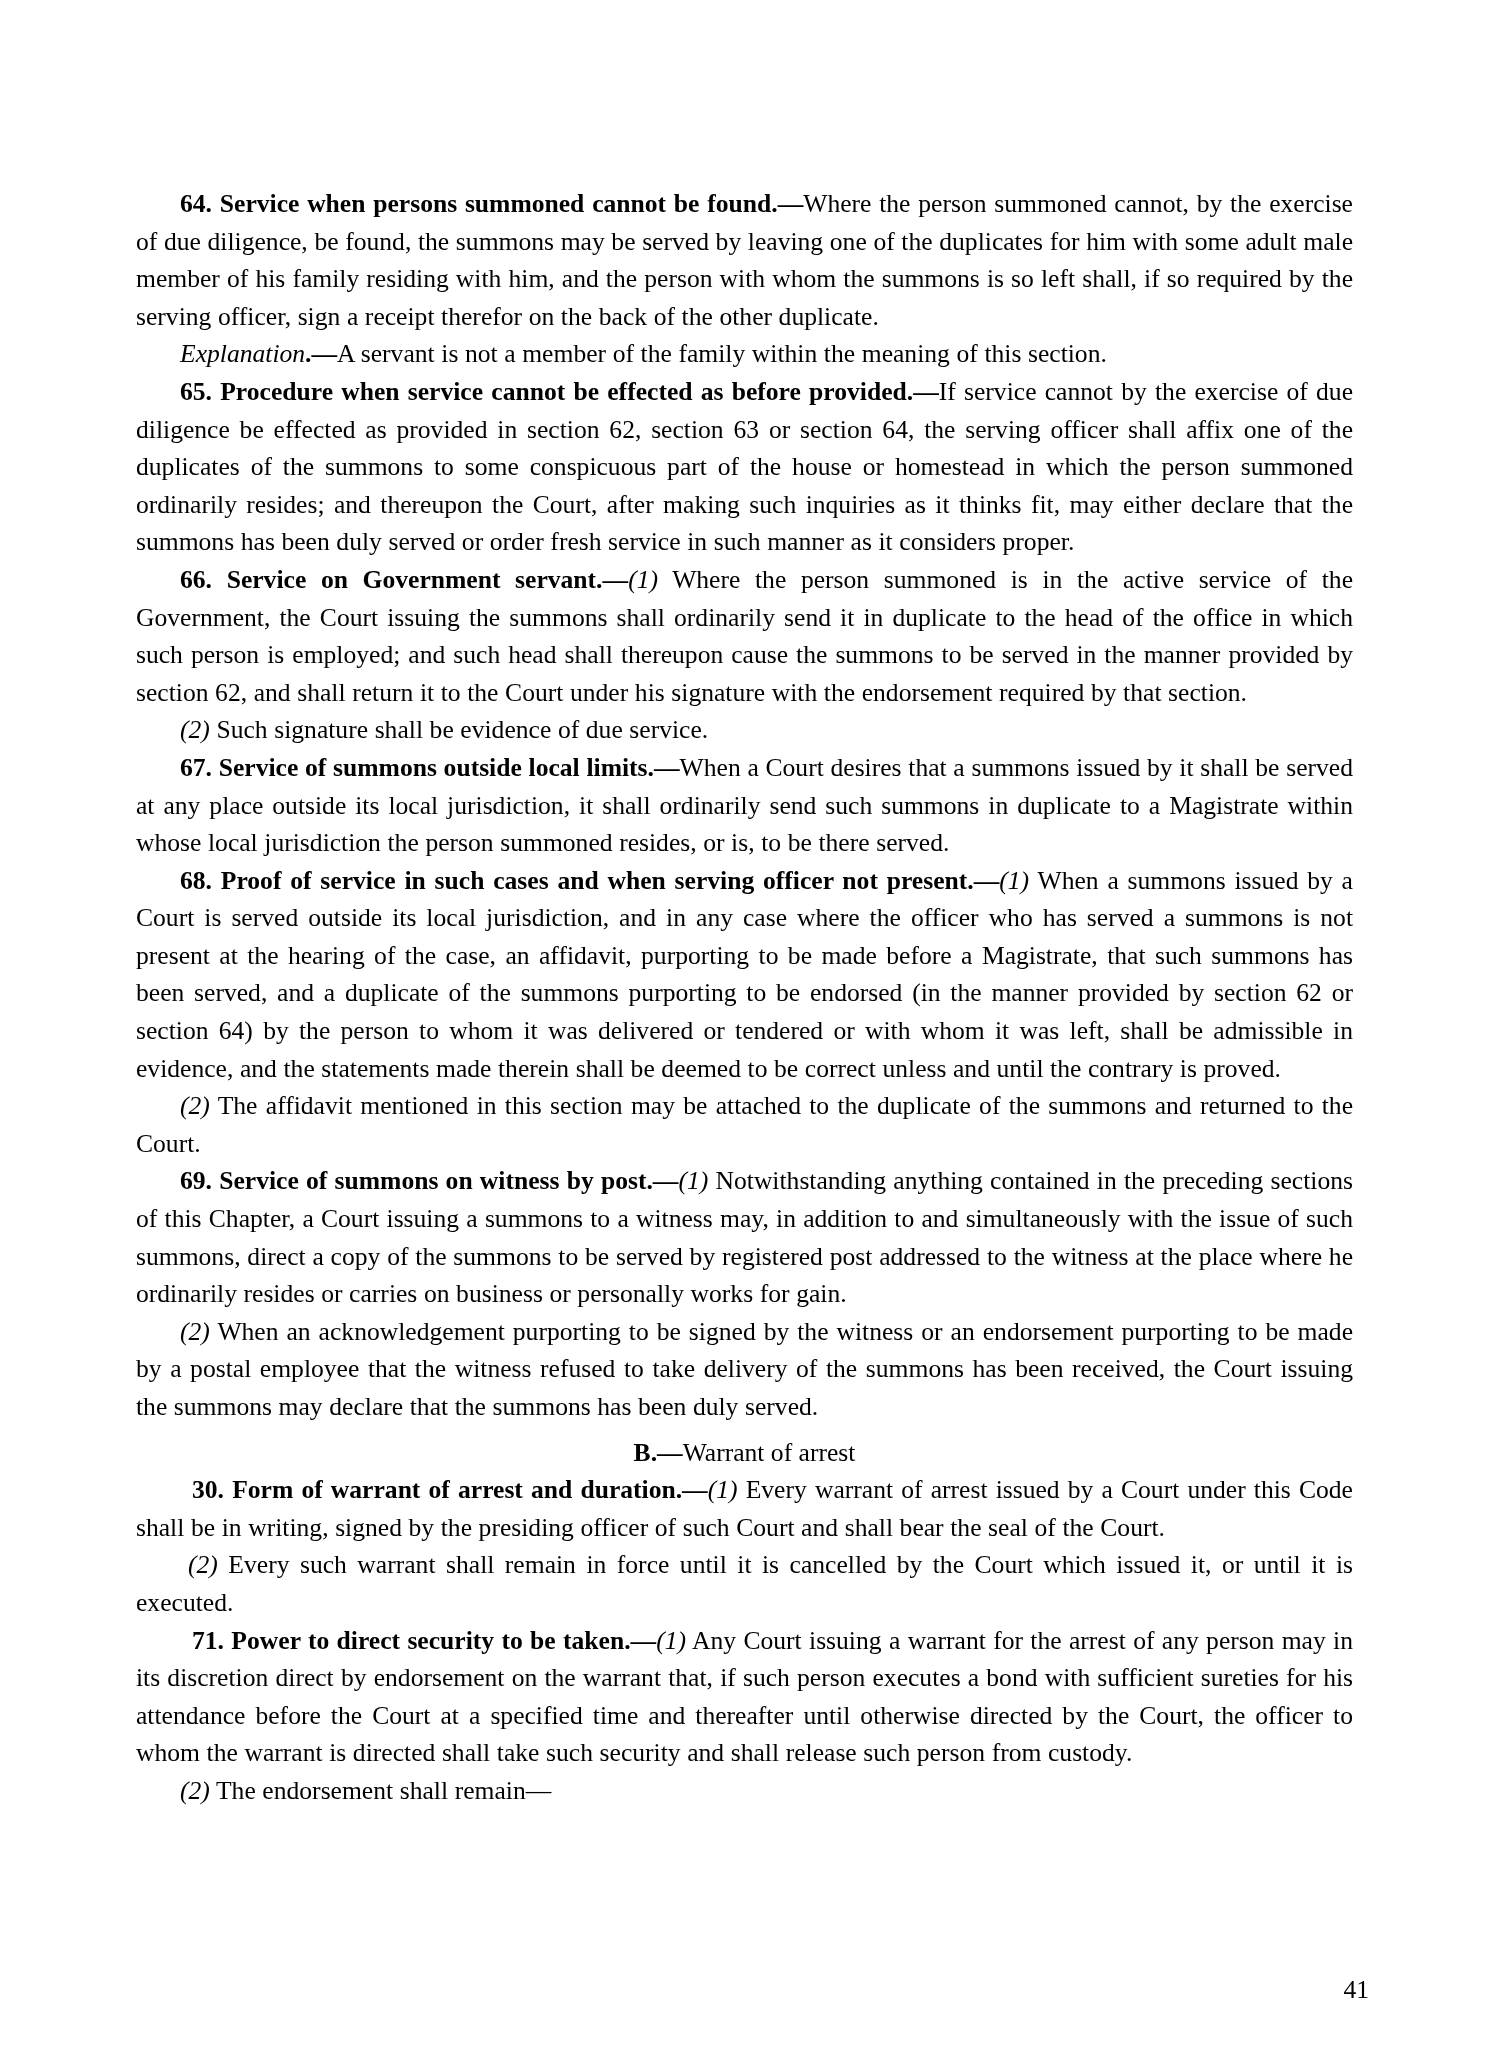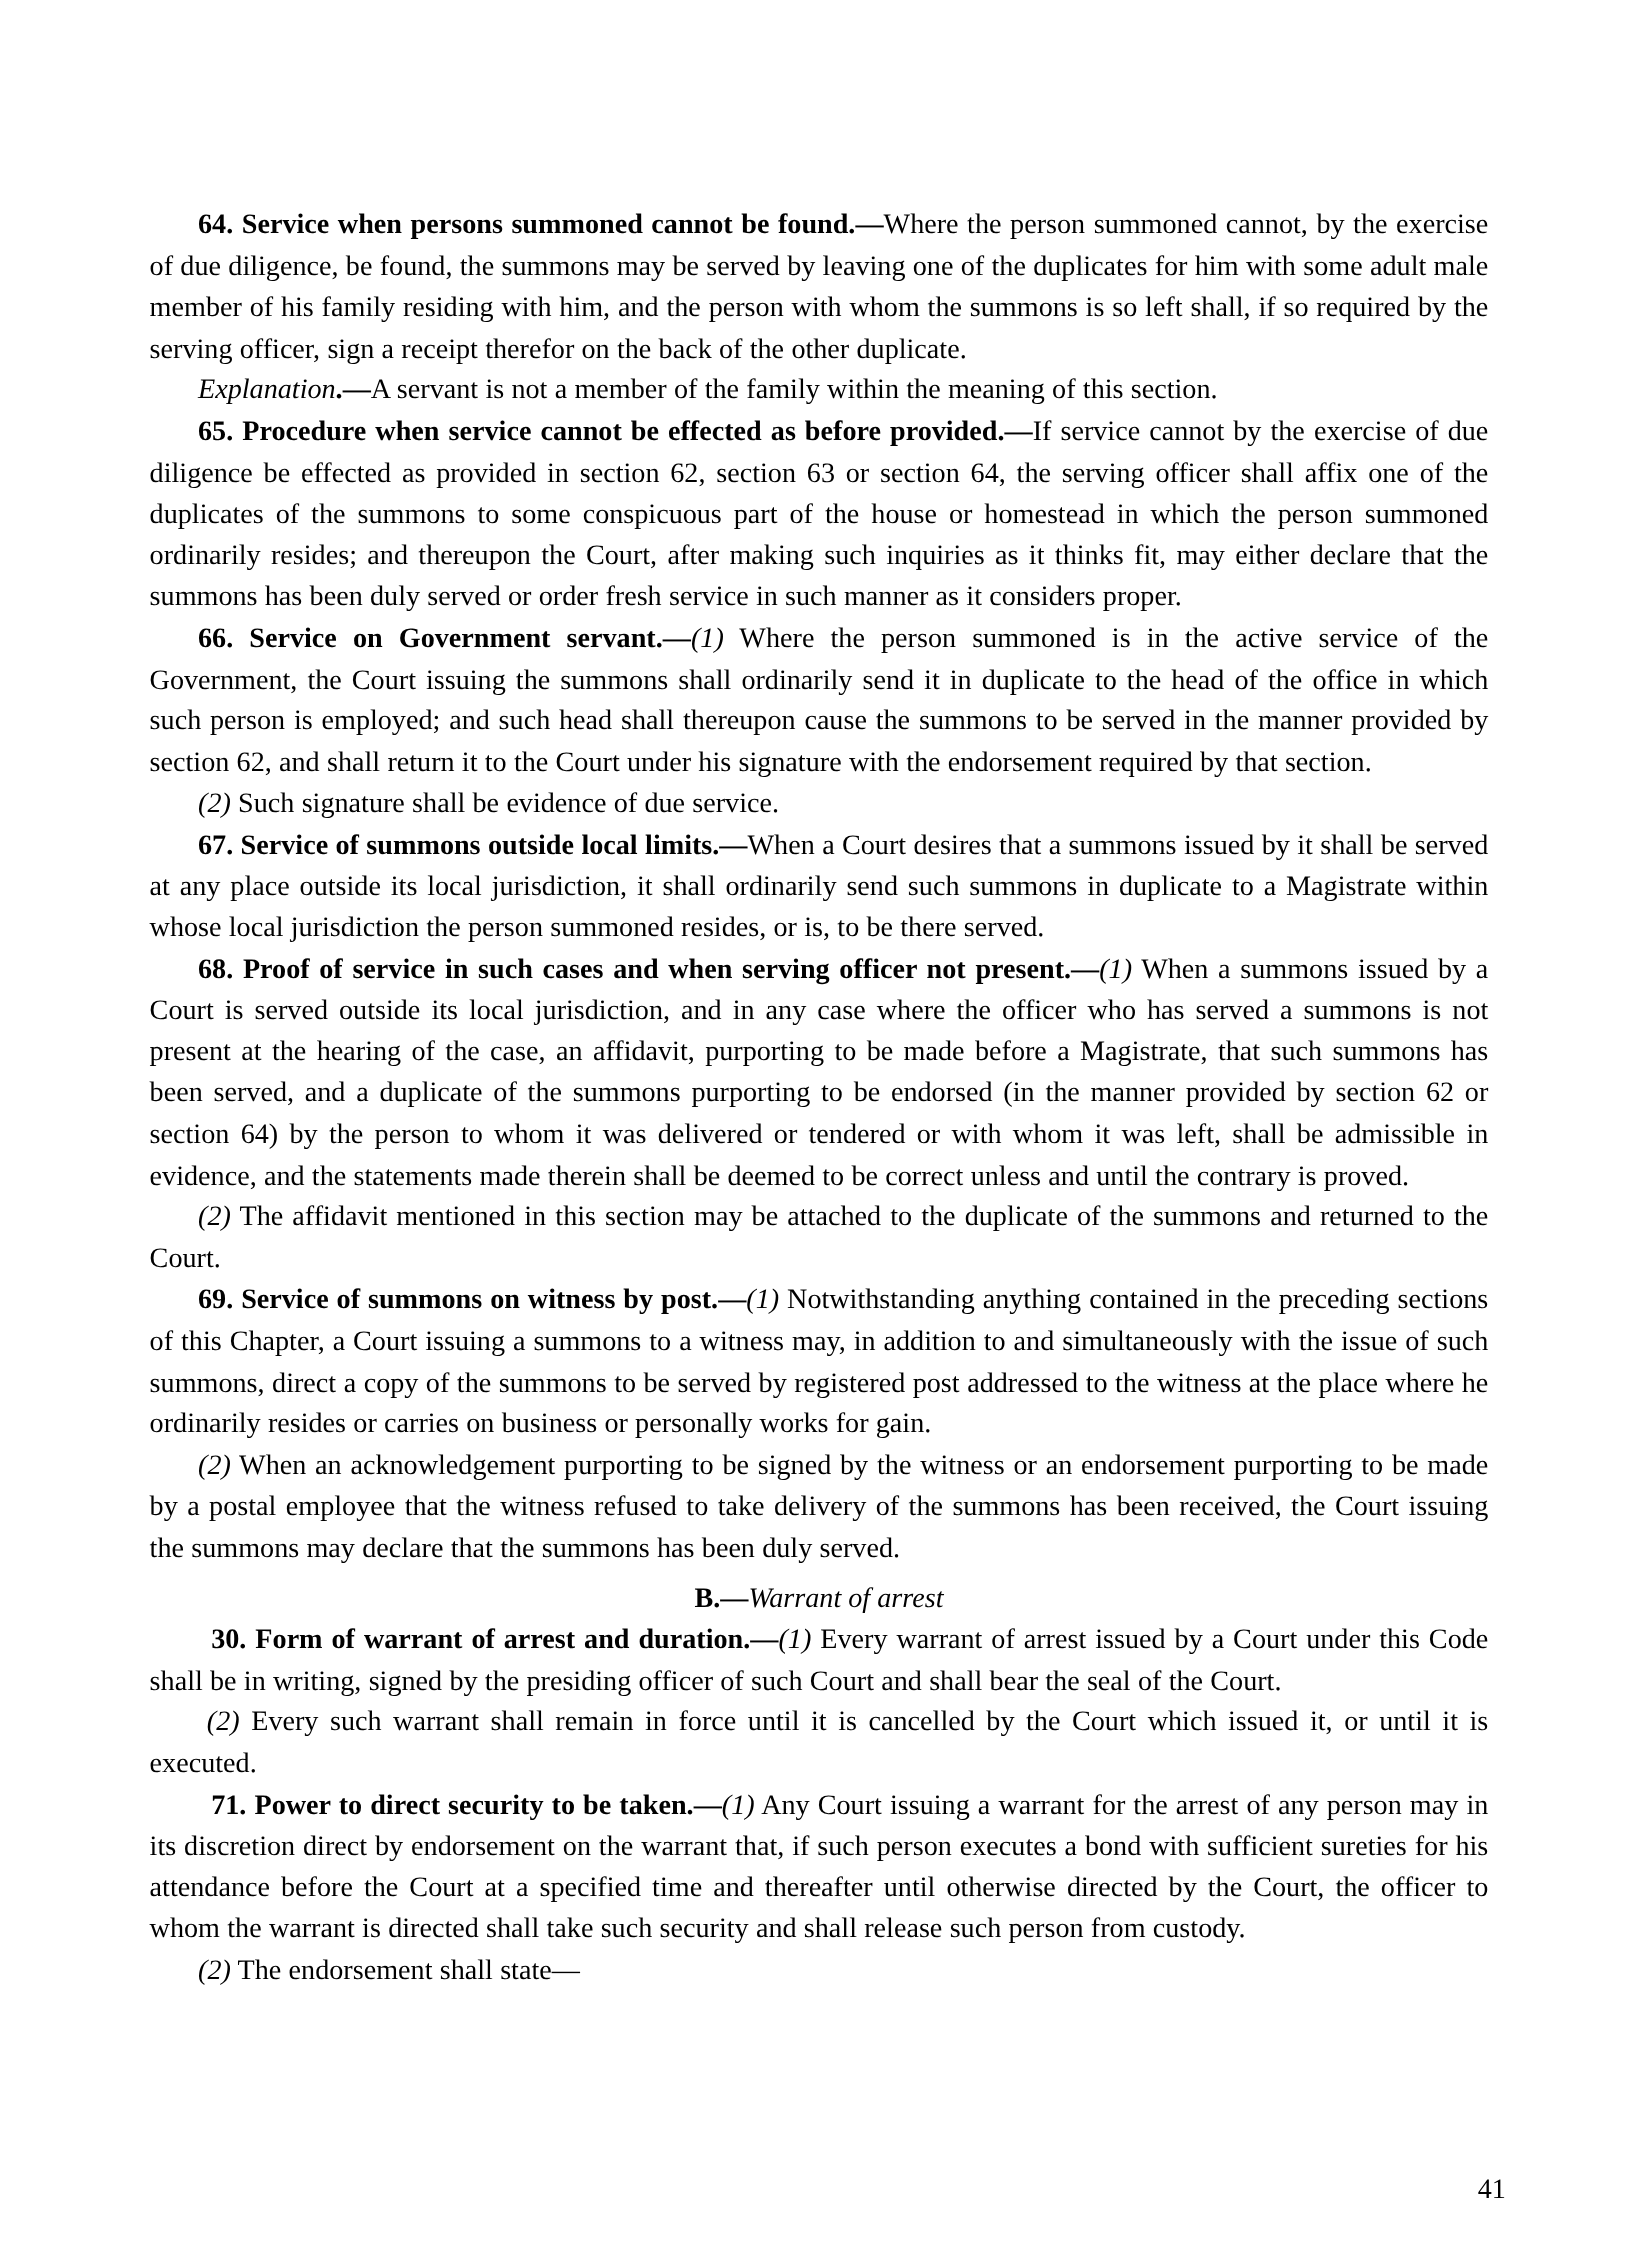--- a/index.html
+++ b/index.html
@@ -56,21 +56,20 @@
     margin: 8px 0 0 0;
     font-size: 25.6px;
     line-height: 37.6px;
     font-weight: normal;
     text-align: center;
   }
   h2.part-head .letter {
     font-weight: bold;
   }
   h2.part-head .title {
-    font-style: italic;
   }
 
   .folio {
     position: absolute;
     left: 0;
     right: 0;
     top: 1975px;
     text-align: right;
     font-size: 25.6px;
     line-height: 30px;
@@ -103,19 +102,19 @@
     <p class="para subsec"><span class="ital">(2)</span> <span>When an acknowledgement purporting to be signed by the witness or an endorsement purporting to be made by a postal employee that the witness refused to take delivery of the summons has been received, the Court issuing the summons may declare that the summons has been duly served.</span></p>
 
     <h2 class="part-head"><span class="letter">B.</span><span class="letter">—</span><span class="title">Warrant of arrest</span></h2>
 
     <p class="para sec-wide"><span class="secnum">30.</span> <span class="sectitle">Form of warrant of arrest and duration.</span><span class="dash">—</span><span class="ital">(1)</span> <span>Every warrant of arrest issued by a Court under this Code shall be in writing, signed by the presiding officer of such Court and shall bear the seal of the Court.</span></p>
 
     <p class="para subsec-sp"><span class="ital">(2)</span> <span>Every such warrant shall remain in force until it is cancelled by the Court which issued it, or until it is executed.</span></p>
 
     <p class="para sec-wide"><span class="secnum">71.</span> <span class="sectitle">Power to direct security to be taken.</span><span class="dash">—</span><span class="ital">(1)</span> <span>Any Court issuing a warrant for the arrest of any person may in its discretion direct by endorsement on the warrant that, if such person executes a bond with sufficient sureties for his attendance before the Court at a specified time and thereafter until otherwise directed by the Court, the officer to whom the warrant is directed shall take such security and shall release such person from custody.</span></p>
 
-    <p class="para subsec"><span class="ital">(2)</span> <span>The endorsement shall state—</span></p>
+    <p class="para subsec"><span class="ital">(2)</span> <span>The endorsement shall remain—</span></p>
 
 
   </div>
 
   <div class="folio">41</div>
 </div>
 
 </body></html>

